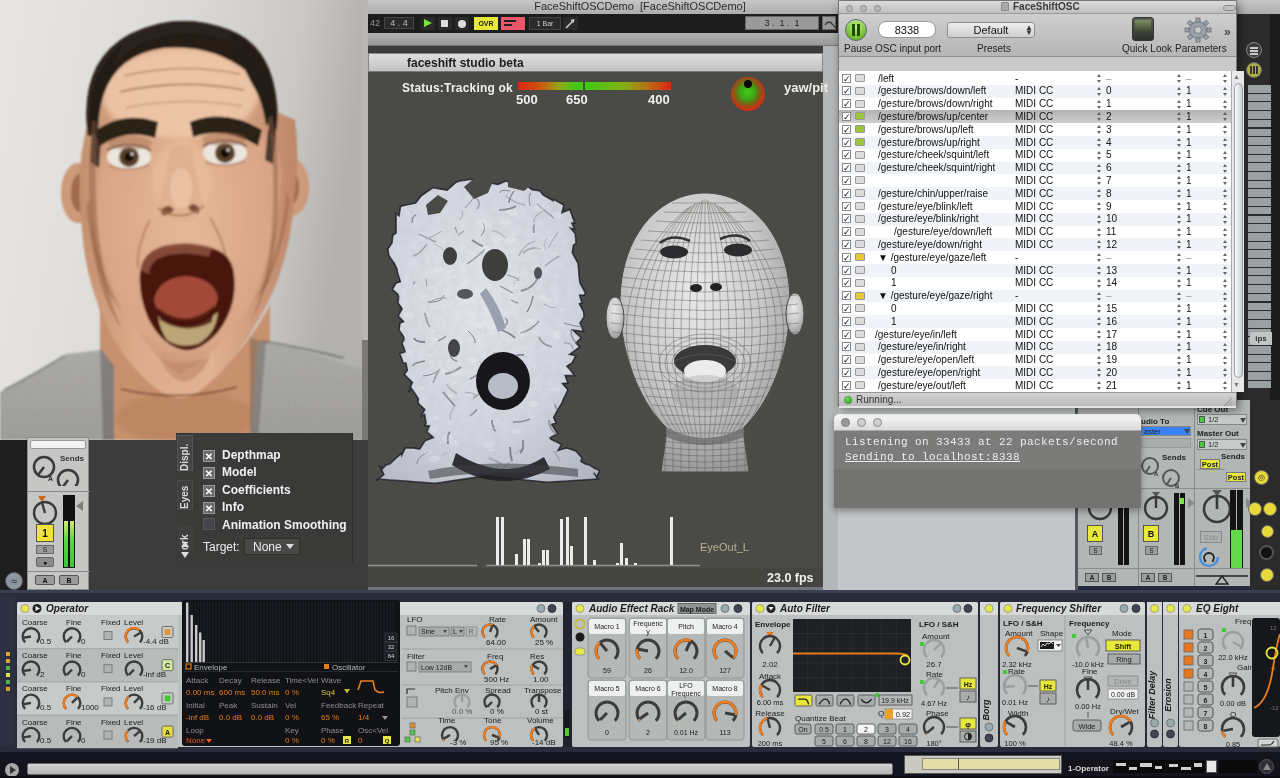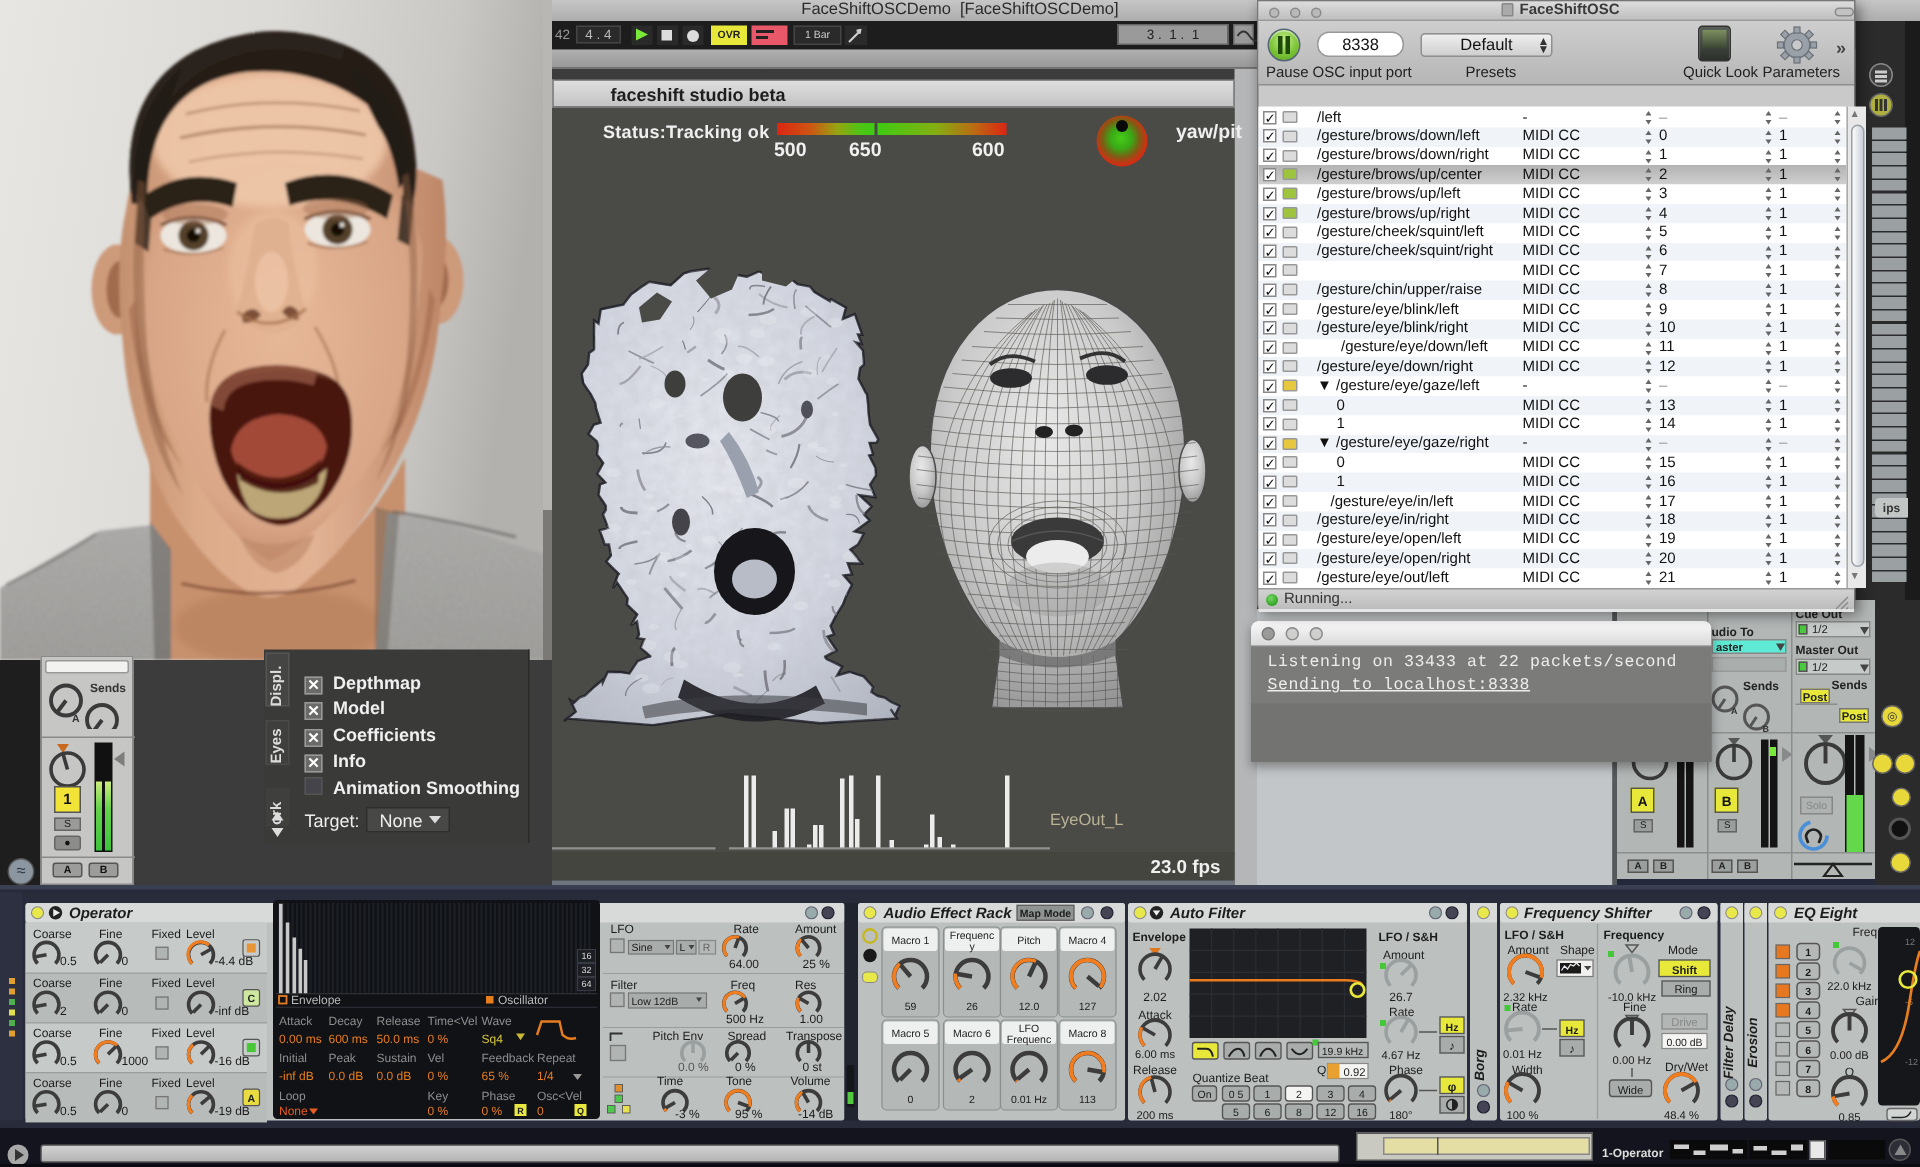--- a/index.html
+++ b/index.html
@@ -109,21 +109,21 @@
 </div>
 
   <div class="ab" id="mixer" style="left:1078px;top:400px;width:202px;height:195px;">
   <div class="ab" style="left:0;top:0;width:172px;height:186px;background:#b2b6b5;"></div>
   <div class="ab" style="left:172px;top:0;width:30px;height:195px;background:#2b2b2b;"></div>
   <div class="ab" style="left:0;top:186px;width:172px;height:9px;background:#23283a;"></div>
   <div class="ab" style="left:60px;top:0;width:1px;height:186px;background:#8a8e8d;"></div>
   <div class="ab" style="left:116px;top:0;width:1px;height:186px;background:#8a8e8d;"></div>
 
   <div class="ab" style="left:63px;top:17px;font-size:8px;font-weight:bold;color:#222;">udio To</div>
-  <div class="ab" style="left:63px;top:26px;width:50px;height:10px;background:#5eead4;border:1px solid #888;font-size:7.5px;color:#222;padding-left:2px;font-weight:bold;">aster</div>
+  <div class="ab" style="left:63px;top:26px;width:50px;height:10px;background:#3b82f6;border:1px solid #888;font-size:7.5px;color:#222;padding-left:2px;">aster</div>
   <div class="ab" style="left:106px;top:29px;width:0;height:0;border-left:3.5px solid transparent;border-right:3.5px solid transparent;border-top:5px solid #444;"></div>
   <div class="ab" style="left:63px;top:38px;width:50px;height:10px;background:#a9adac;border:1px solid #999;"></div>
 
   <div class="ab" style="left:119px;top:5px;font-size:8px;font-weight:bold;color:#222;">Cue Out</div>
   <div class="ab" style="left:119px;top:14px;width:50px;height:11px;background:#c6cac9;border:1px solid #888;font-size:7.5px;color:#222;padding-left:10px;">1/2</div>
   <div class="ab" style="left:121px;top:16px;width:6px;height:7px;background:#4ac83e;border:1px solid #555;"></div>
   <div class="ab" style="left:162px;top:18px;width:0;height:0;border-left:3.5px solid transparent;border-right:3.5px solid transparent;border-top:5px solid #444;"></div>
   <div class="ab" style="left:119px;top:29px;font-size:8px;font-weight:bold;color:#222;">Master Out</div>
   <div class="ab" style="left:119px;top:39px;width:50px;height:11px;background:#c6cac9;border:1px solid #888;font-size:7.5px;color:#222;padding-left:10px;">1/2</div>
   <div class="ab" style="left:121px;top:41px;width:6px;height:7px;background:#4ac83e;border:1px solid #555;"></div>
@@ -199,21 +199,21 @@
     <div class="ab" style="left:39px;top:3px;font-size:12px;font-weight:bold;color:#1d1d1d;">faceshift studio beta</div>
 
     <div class="ab" style="left:0;top:19px;width:455px;height:498px;background:#4a4a47;"></div>
 
     <div class="ab" style="left:34px;top:28px;font-size:12px;font-weight:bold;color:#efefef;letter-spacing:0.2px;">Status:Tracking ok</div>
 
     <div class="ab" style="left:150px;top:29px;width:65px;height:8px;background:linear-gradient(90deg,#dd2512,#cc5712 35%,#96a512 62%,#4fc414 85%,#3ecb12);"></div>
     <div class="ab" style="left:217px;top:29px;width:86px;height:8px;background:linear-gradient(90deg,#3ecb12,#84af12 45%,#bb6a12 75%,#dd2512);"></div>
     <div class="ab" style="left:148px;top:39px;font-size:13px;font-weight:bold;color:#f0f0f0;">500</div>
     <div class="ab" style="left:198px;top:39px;font-size:13px;font-weight:bold;color:#f0f0f0;">650</div>
-    <div class="ab" style="left:280px;top:39px;font-size:13px;font-weight:bold;color:#f0f0f0;">600</div>
+    <div class="ab" style="left:280px;top:39px;font-size:13px;font-weight:bold;color:#f0f0f0;">400</div>
 
     <div class="ab" style="left:363px;top:24px;width:34px;height:34px;border-radius:50%;background:radial-gradient(circle at 48% 45%,#46cc18 0%,#3aa816 28%,#7a6014 48%,#cc3114 66%,#c62a12 100%);"></div>
     <div class="ab" style="left:376px;top:27px;width:8px;height:8px;border-radius:50%;background:#0a0a0a;"></div>
     <div class="ab" style="left:416px;top:27px;font-size:13px;font-weight:bold;color:#efefef;">yaw/pit</div>
 
     <div class="ab" id="heads" style="left:0;top:100px;width:455px;height:400px;"><svg width="455" height="400" viewBox="0 0 455 400">
 <defs>
  <radialGradient id="wfg" cx="0.45" cy="0.35" r="0.75">
   <stop offset="0" stop-color="#e9e9e9"></stop>
               <stop offset="0.5" stop-color="#cacaca"></stop>
@@ -964,21 +964,21 @@
           <span class="ev">MIDI CC</span>
           <span class="st" style="left:258px;"></span>
           <span class="vl" style="">16</span>
           <span class="st" style="left:338px;"></span>
           <span class="c1" style="">1</span>
           <span class="st" style="left:384px;"></span>
         </div>
 <div class="ab" style="left:0;top:257.0px;width:392px;height:12.8px;background:#ffffff;">
           <span class="ck">✓</span>
           <span class="cb" style="background:#dcdcdc;"></span>
-          <span class="ms" style="left:48px;">/gesture/eye/in/left</span>
+          <span class="ms" style="left:36px;">/gesture/eye/in/left</span>
           <span class="ev">MIDI CC</span>
           <span class="st" style="left:258px;"></span>
           <span class="vl" style="">17</span>
           <span class="st" style="left:338px;"></span>
           <span class="c1" style="">1</span>
           <span class="st" style="left:384px;"></span>
         </div>
 <div class="ab" style="left:0;top:269.8px;width:392px;height:12.8px;background:#f0f3f7;">
           <span class="ck">✓</span>
           <span class="cb" style="background:#dcdcdc;"></span>

